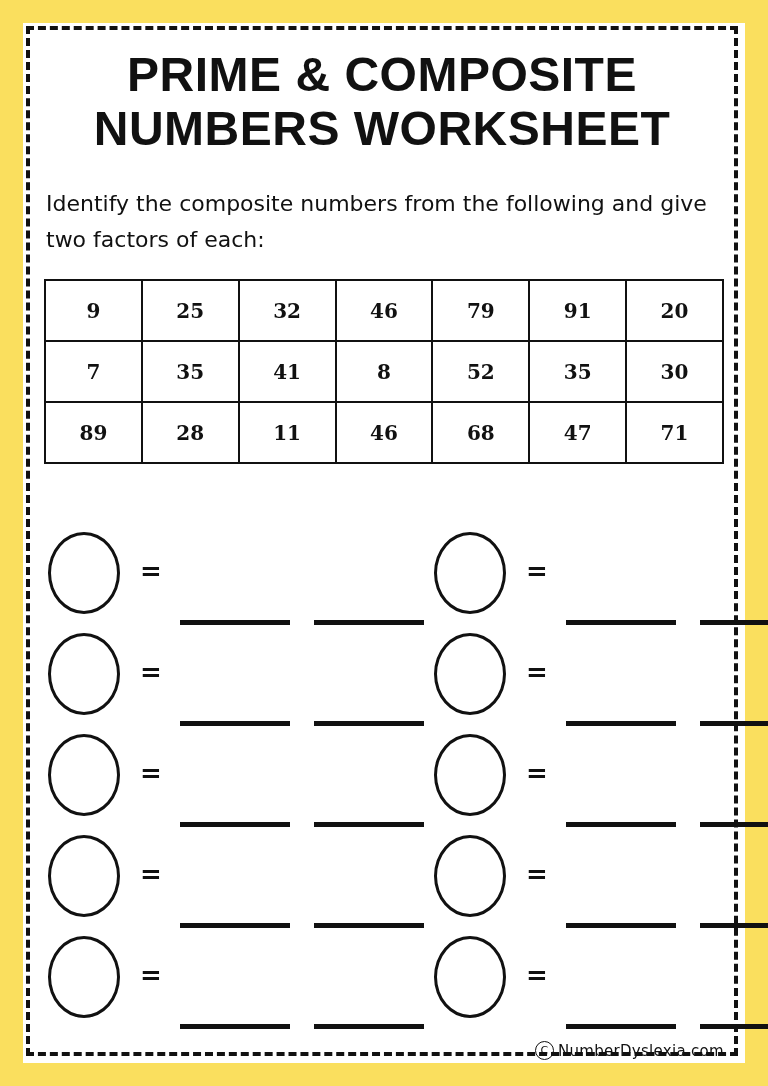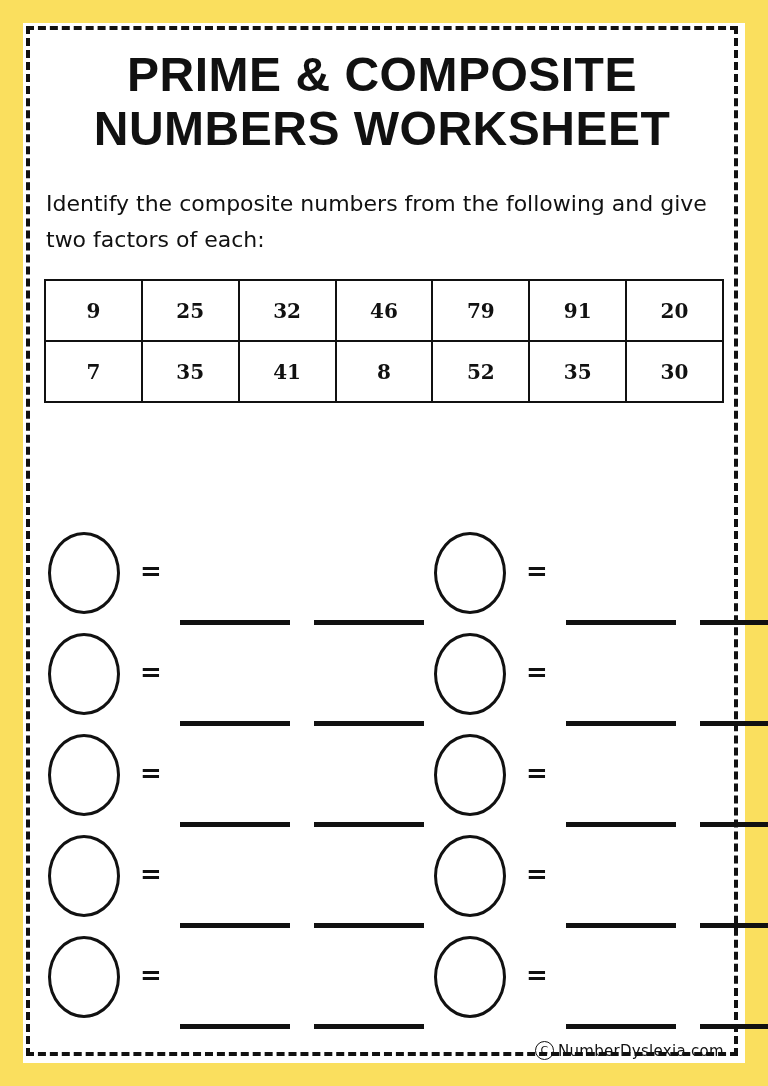--- a/index.html
+++ b/index.html
@@ -198,20 +198,29 @@
       </tr>
       <tr>
         <td>7</td>
         <td>35</td>
         <td>41</td>
         <td>8</td>
         <td>52</td>
         <td>35</td>
         <td>30</td>
       </tr>
+      <tr>
+        <td>89</td>
+        <td>28</td>
+        <td>11</td>
+        <td>46</td>
+        <td>68</td>
+        <td>47</td>
+        <td>71</td>
+      </tr>
     </tbody>
   </table>
 
   <div class="answers">
 
     <div class="ans-col left">
       <div class="ans-row" style="top:0px">
         <div class="bubble"></div>
         <div class="eq">=</div>
         <div class="blank b1"></div>

